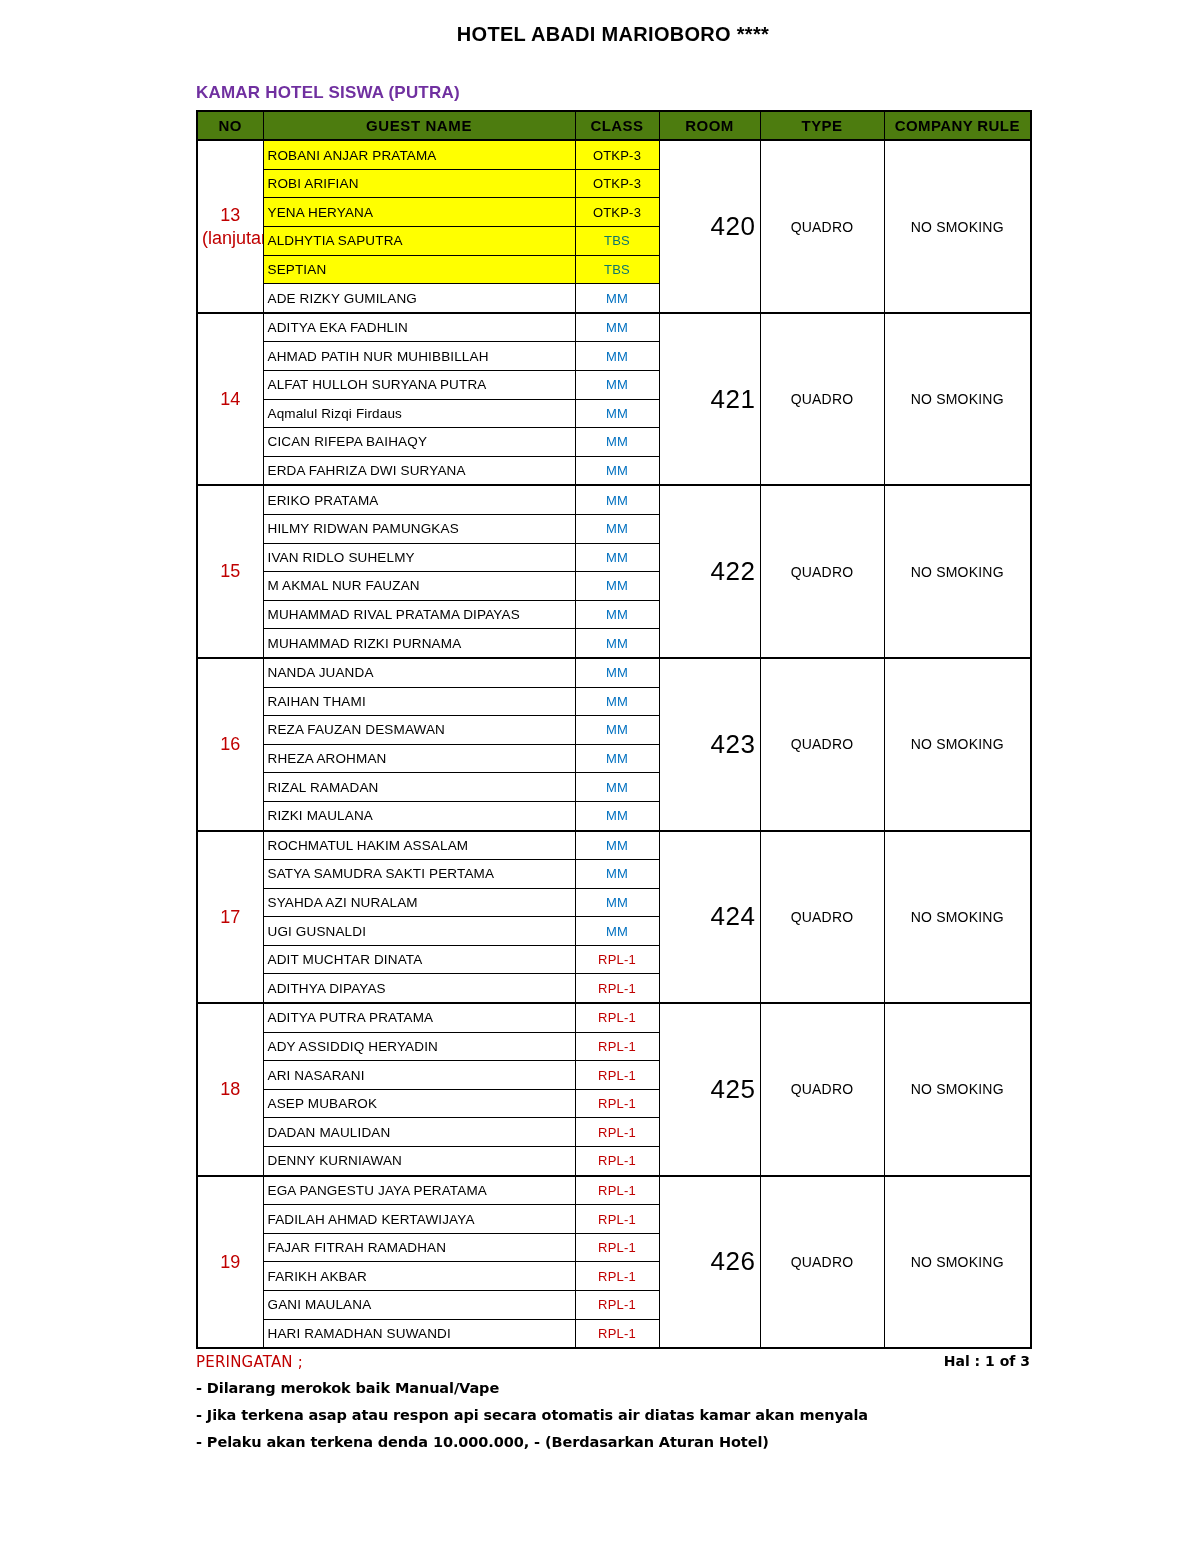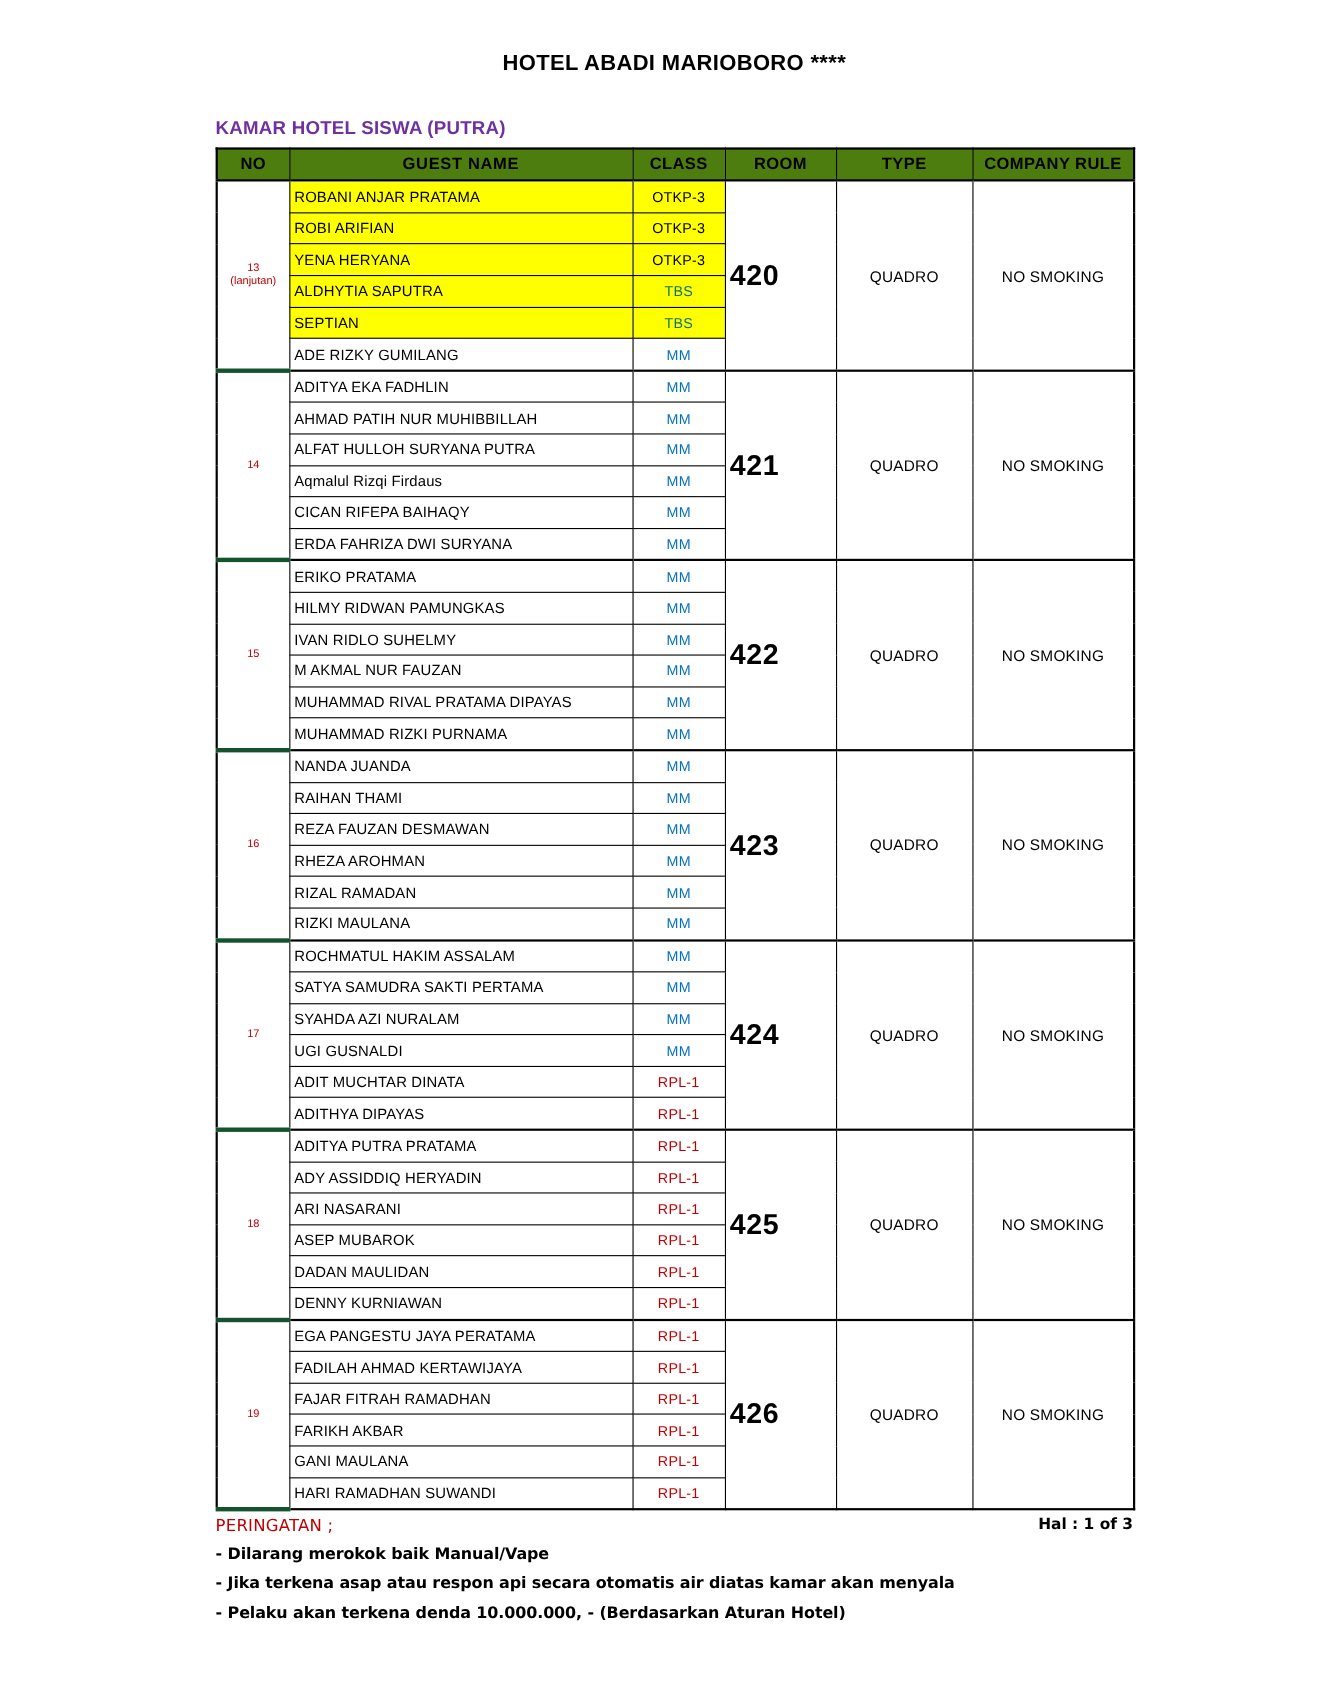--- a/index.html
+++ b/index.html
@@ -11,21 +11,21 @@
     width: 1200px;
     min-height: 1553px;
     font-family: "Liberation Sans", sans-serif;
     color: #000000;
   }
   .page {
     position: relative;
     width: 1200px;
     min-height: 1553px;
     box-sizing: border-box;
-    padding: 44px 170px 0 196px;
+    padding: 20px 170px 0 196px;
   }
   .doc-title {
     text-align: center;
     font-size: 20px;
     font-weight: bold;
     letter-spacing: 0.3px;
     line-height: 1.45;
   }
   .doc-title .line2 {
     display: block;
@@ -71,38 +71,38 @@
     font-size: 13.5px;
     padding: 0 4px;
     height: 27.6px;
     vertical-align: middle;
     overflow: hidden;
     white-space: nowrap;
   }
   td.no-cell {
     text-align: center;
     color: #c00000;
-    font-size: 10px;
+    font-size: 18px;
     line-height: 1.25;
     border-top: 1px solid #000;
-    border-bottom: 4px solid #14532d;
+    border-bottom: 1px solid #14532d;
   }
   td.name-cell {
     text-align: left;
     letter-spacing: 0.15px;
   }
   td.class-cell {
     text-align: center;
     font-size: 13px;
     letter-spacing: 0.2px;
   }
   td.room-cell {
-    text-align: left;
+    text-align: right;
     font-size: 26px;
-    font-weight: bold;
+    font-weight: normal;
     letter-spacing: 0.5px;
   }
   td.type-cell, td.rule-cell {
     text-align: center;
     font-size: 14px;
     letter-spacing: 0.2px;
   }
   
   tr.group-start td {
     border-top: 2px solid #000;

